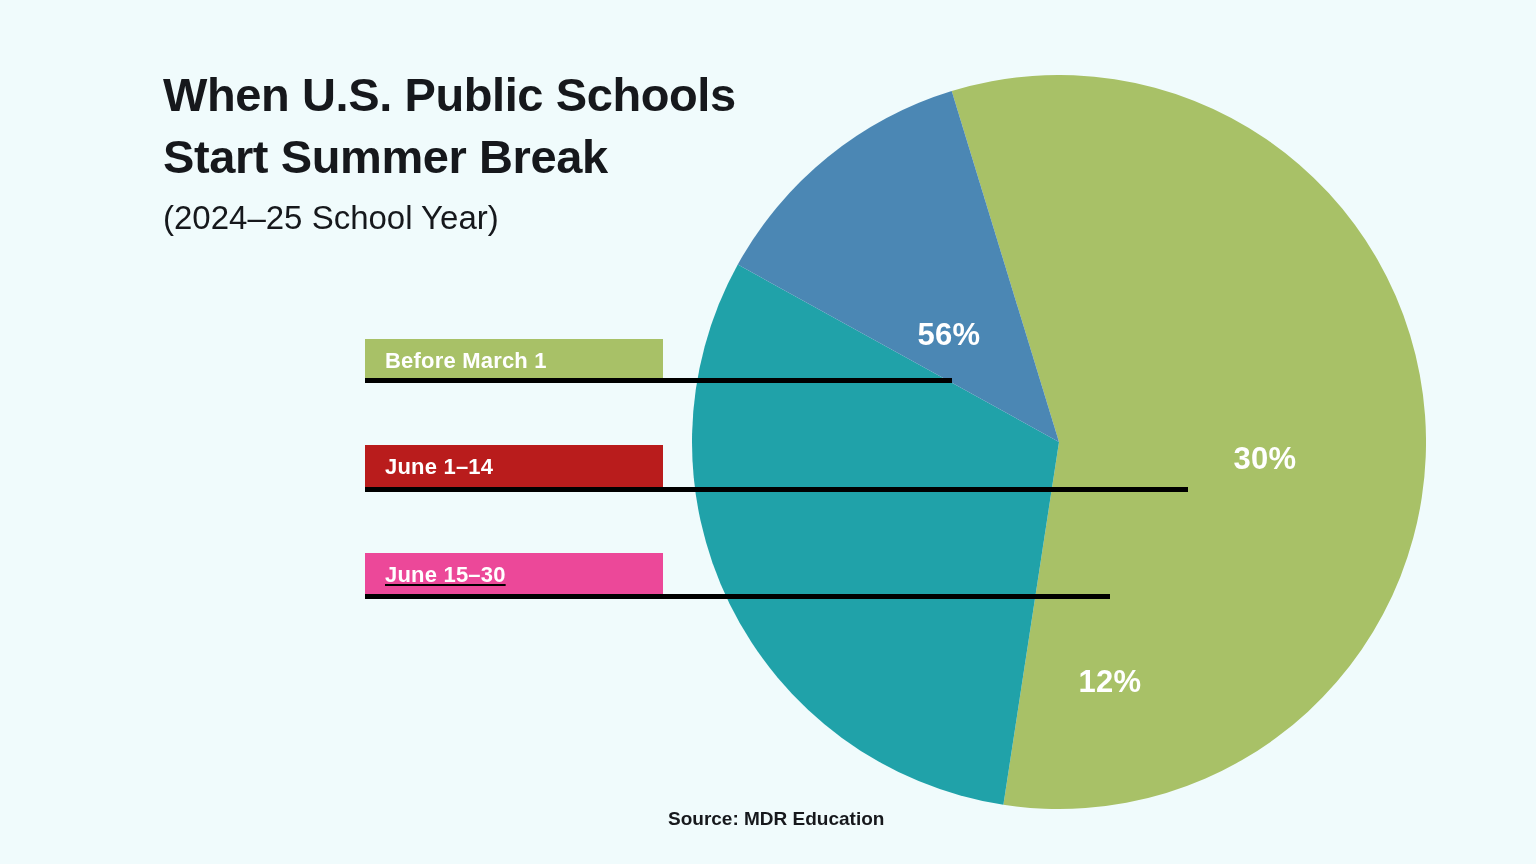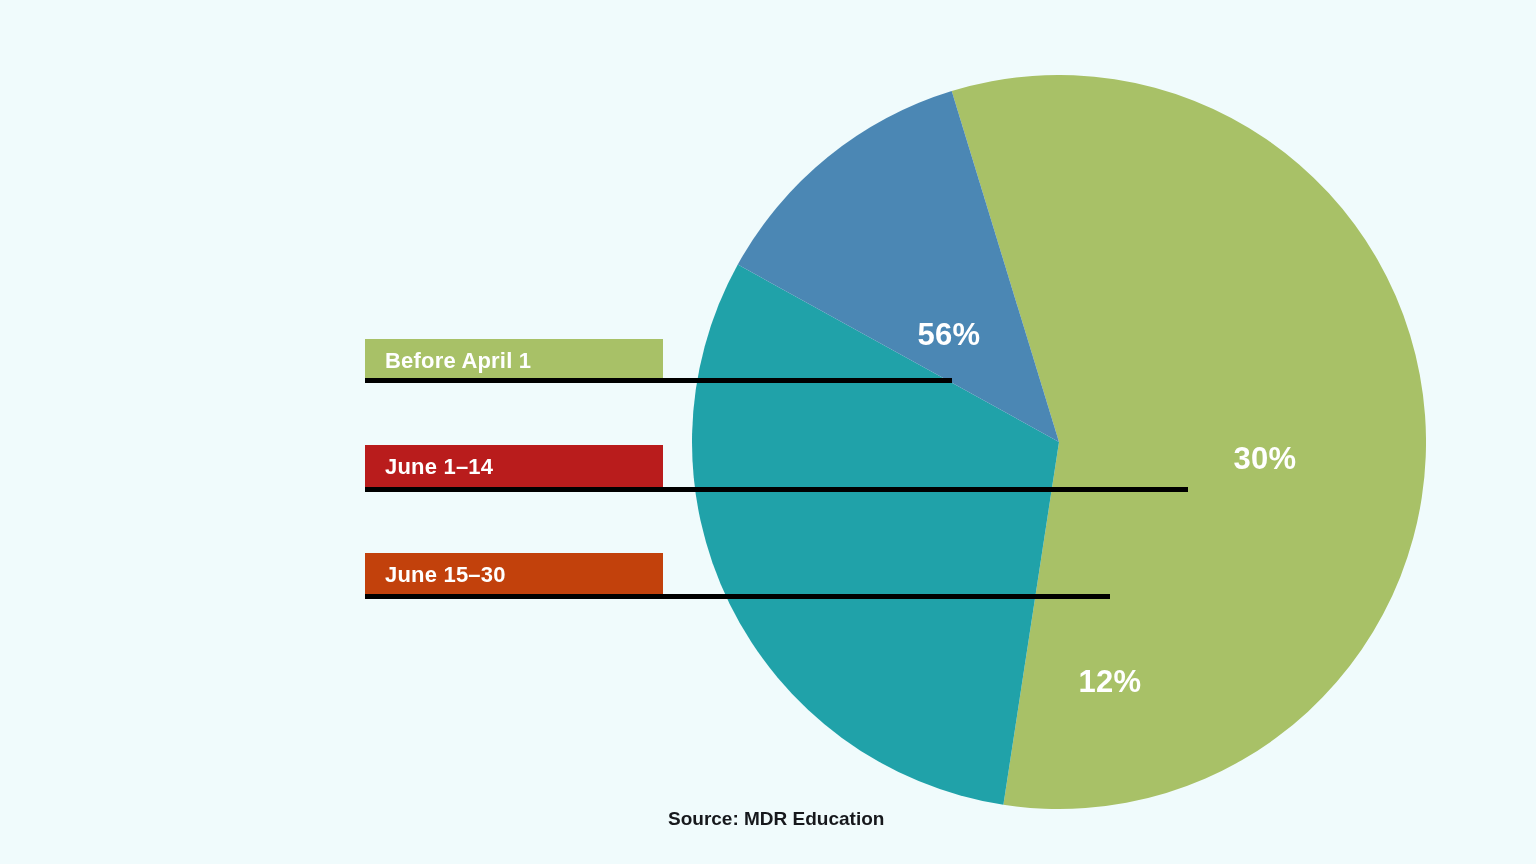--- a/index.html
+++ b/index.html
@@ -128,39 +128,44 @@
         <path id="slice-2" d="M 367 367 L 45.76 189.53 A 367 367 0 0 1 259.70 16.04 Z" fill="#4b87b4"></path>
       </g>
       <g>
         <text id="plabel-0" class="slice-label" text-anchor="middle" dominant-baseline="middle" x="257" y="262">56%</text>
         <text id="plabel-1" class="slice-label" text-anchor="middle" dominant-baseline="middle" x="573" y="386">30%</text>
         <text id="plabel-2" class="slice-label" text-anchor="middle" dominant-baseline="middle" x="418" y="609">12%</text>
       </g>
     </svg>
   </div>
 
+  <div id="title-block">
+    <div class="title-line">When U.S. Public Schools</div>
+    <div class="title-line">Start Summer Break</div>
+    <div id="subtitle">(2024–25 School Year)</div>
+  </div>
 
   <div id="legend">
 
     <div class="legend-row">
       <div class="legend-swatch" id="swatch-0" style="top: 339px; background: rgb(168, 193, 103);">
-        <span class="legend-label">Before April 1</span>
+        <span class="legend-label">Before March 1</span>
       </div>
       <div class="leader-line" id="line-0" style="top: 378px; width: 587px;"></div>
     </div>
 
     <div class="legend-row">
       <div class="legend-swatch" id="swatch-1" style="top: 445px; background: #b91c1c;">
         <span class="legend-label">June 1–14</span>
       </div>
       <div class="leader-line" id="line-1" style="top: 487px; width: 823px;"></div>
     </div>
 
     <div class="legend-row">
-      <div class="legend-swatch" id="swatch-2" style="top: 553px; background: #c2410c;">
+      <div class="legend-swatch" id="swatch-2" style="top: 553px; background: #ec4899; text-decoration: underline;">
         <span class="legend-label">June 15–30</span>
       </div>
       <div class="leader-line" id="line-2" style="top: 594px; width: 745px;"></div>
     </div>
 
   </div>
 
   <div id="source">Source: MDR Education</div>
 
 </div>

